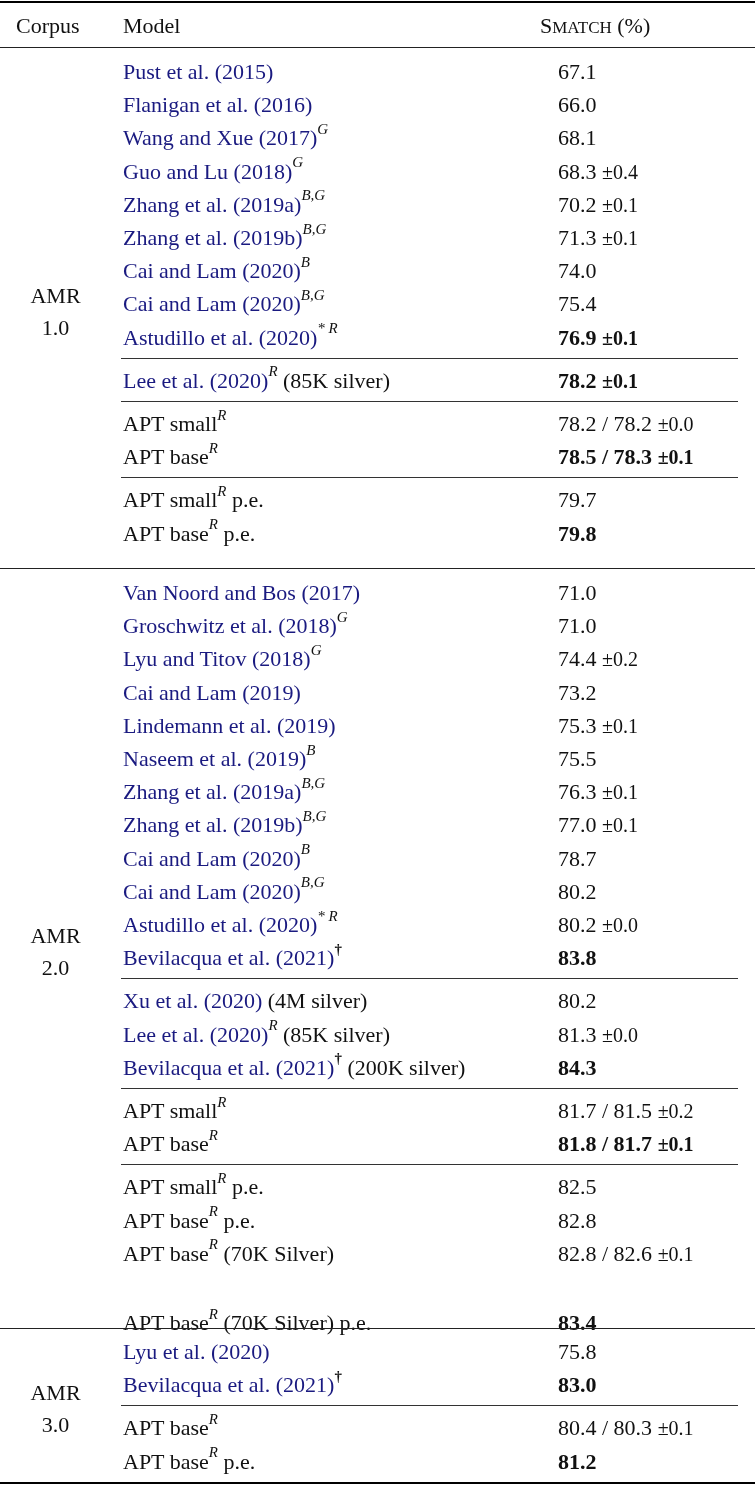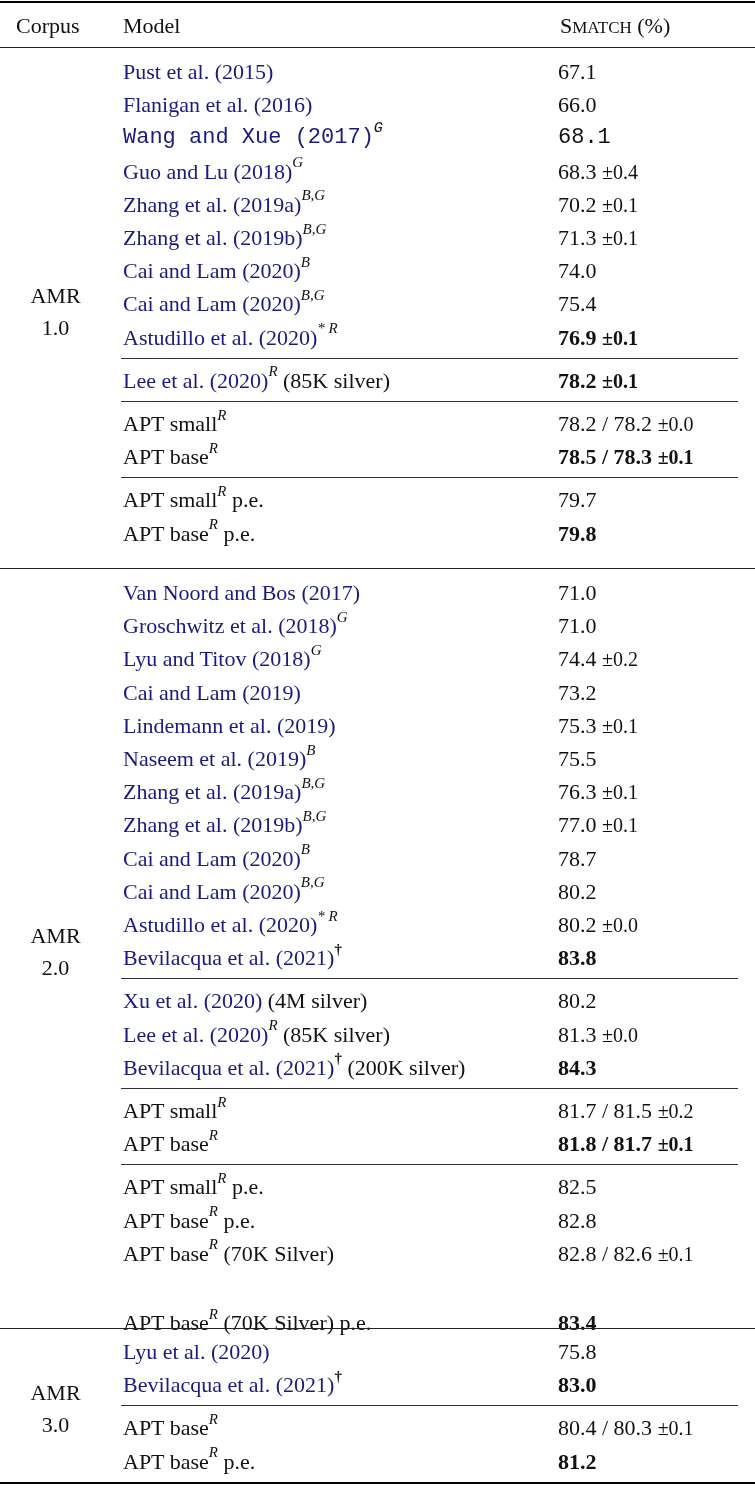--- a/index.html
+++ b/index.html
@@ -22,31 +22,31 @@
   .sc-big { font-size: 22px; }
   .sc-small { font-size: 17px; }
 </style>
 </head>
 <body>
 
 <div id="table">
   <div class="rule thick" style="top:1px"></div>
   <div class="hdr" style="left:16px">Corpus</div>
   <div class="hdr" style="left:123px">Model</div>
-  <div class="hdr" style="left:560px"><span class="sc-big">S</span><span class="sc-small">MATCH</span><span> (%)</span></div>
+  <div class="hdr" style="left:540px"><span class="sc-big">S</span><span class="sc-small">MATCH</span><span> (%)</span></div>
   <div class="rule thin" style="top:47px"></div>
 <div class="row" style="top: 55px;">
       <span class="model"><span class="cite">Pust et al. (2015)</span></span>
       <span class="score"><span>67.1</span></span>
     </div>
     <div class="row" style="top: 88.2px;">
       <span class="model"><span class="cite">Flanigan et al. (2016)</span></span>
       <span class="score"><span>66.0</span></span>
     </div>
-    <div class="row" style="top: 121.4px; font-family: Liberation Mono, monospace;">
+    <div class="row" style="top: 121.4px;">
       <span class="model"><span class="cite">Wang and Xue (2017)</span><sup>G</sup></span>
       <span class="score"><span>68.1</span></span>
     </div>
     <div class="row" style="top: 154.6px;">
       <span class="model"><span class="cite">Guo and Lu (2018)</span><sup>G</sup></span>
       <span class="score"><span>68.3</span> <span class="pm">±0.4</span></span>
     </div>
     <div class="row" style="top: 187.8px;">
       <span class="model"><span class="cite">Zhang et al. (2019a)</span><sup>B,G</sup></span>
       <span class="score"><span>70.2</span> <span class="pm">±0.1</span></span>

